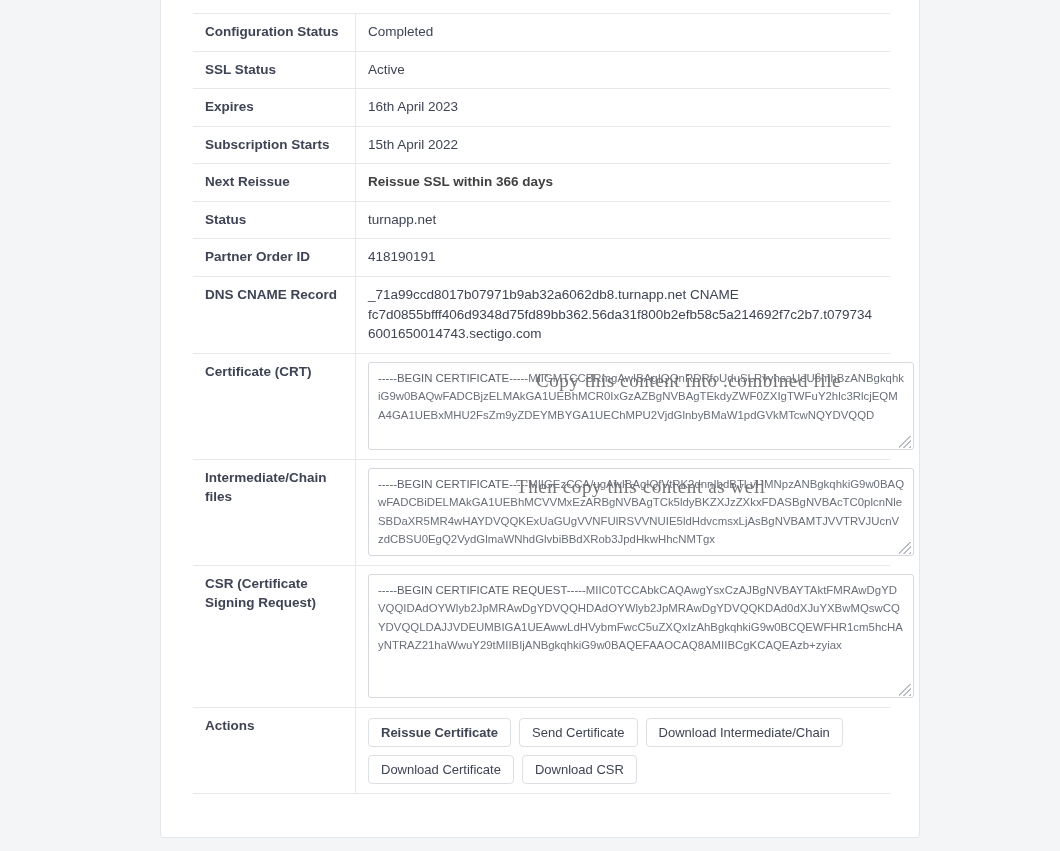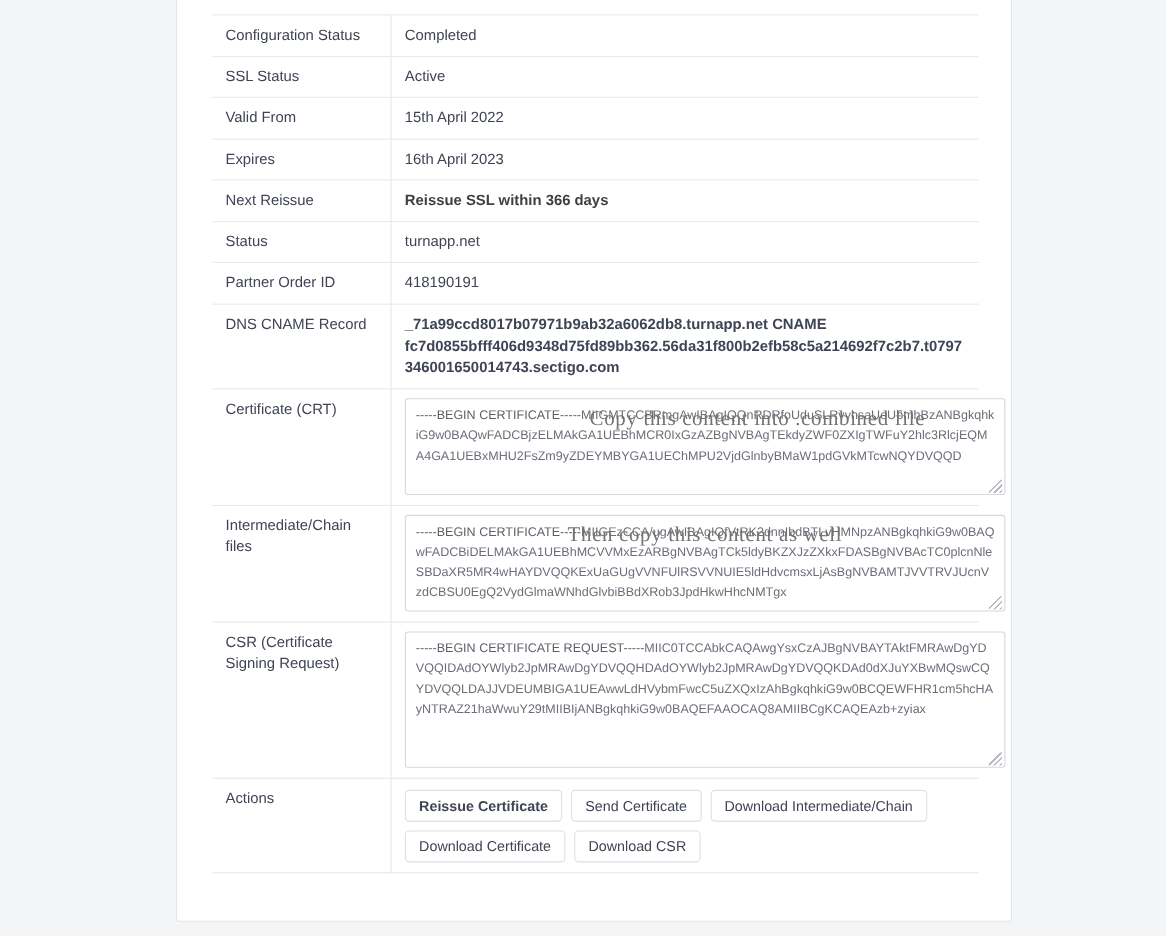--- a/index.html
+++ b/index.html
@@ -44,35 +44,35 @@
     font-size: 13.5px;
     line-height: 1.45;
     color: #3f4454;
     vertical-align: top;
   }
 
   td.lbl {
     width: 138px;
     border-right: 1px solid #e6e8eb;
     color: #3f4454;
+    font-weight: bold;
   }
 
   td.val {
     color: #3f4454;
     word-break: break-word;
   }
 
   td.val.bold {
     font-weight: bold;
     color: #404040;
   }
 
   .dns-val {
     line-height: 1.5;
-    font-weight: bold;
   }
 
   
   td.ta-cell {
     padding: 8px 12px 10px 12px;
   }
 
   .ta-wrap {
     position: relative;
     width: 546px;
@@ -170,30 +170,30 @@
         <tr>
           <td class="lbl">Configuration Status</td>
           <td class="val">Completed</td>
         </tr>
 
         <tr>
           <td class="lbl">SSL Status</td>
           <td class="val">Active</td>
         </tr>
 
-        <tr>
-          <td class="lbl">Valid From</td>
-          <td class="val">15th April 2022</td>
-        </tr>
 
         <tr>
           <td class="lbl">Expires</td>
           <td class="val">16th April 2023</td>
         </tr>
 
+        <tr>
+          <td class="lbl">Subscription Starts</td>
+          <td class="val">15th April 2022</td>
+        </tr>
 
 
         <tr>
           <td class="lbl">Next Reissue</td>
           <td class="val bold">Reissue SSL within 366 days</td>
         </tr>
 
         <tr>
           <td class="lbl">Status</td>
           <td class="val">turnapp.net</td>

